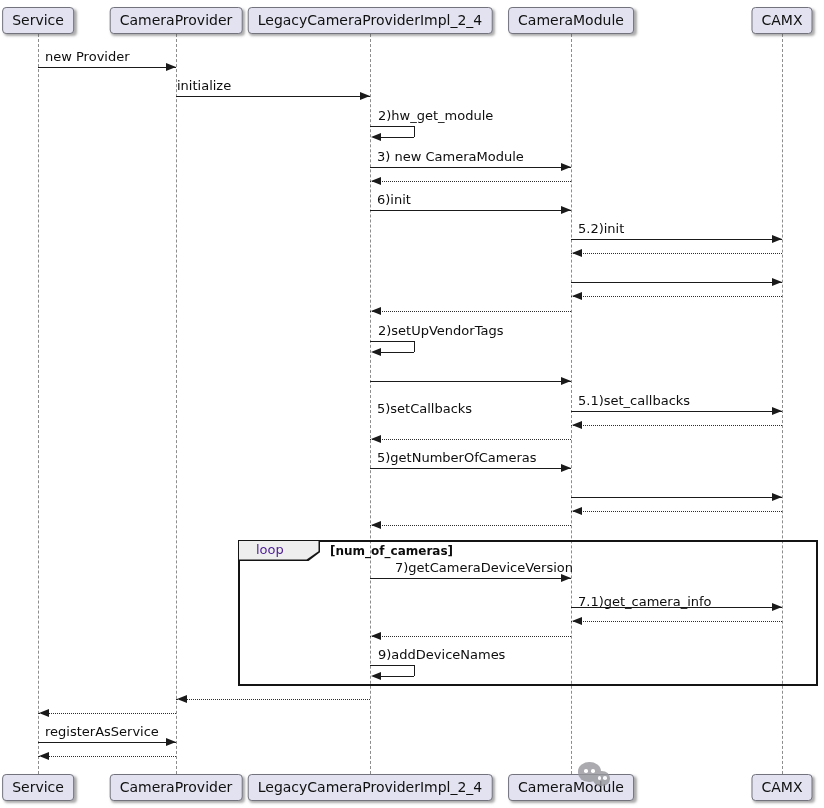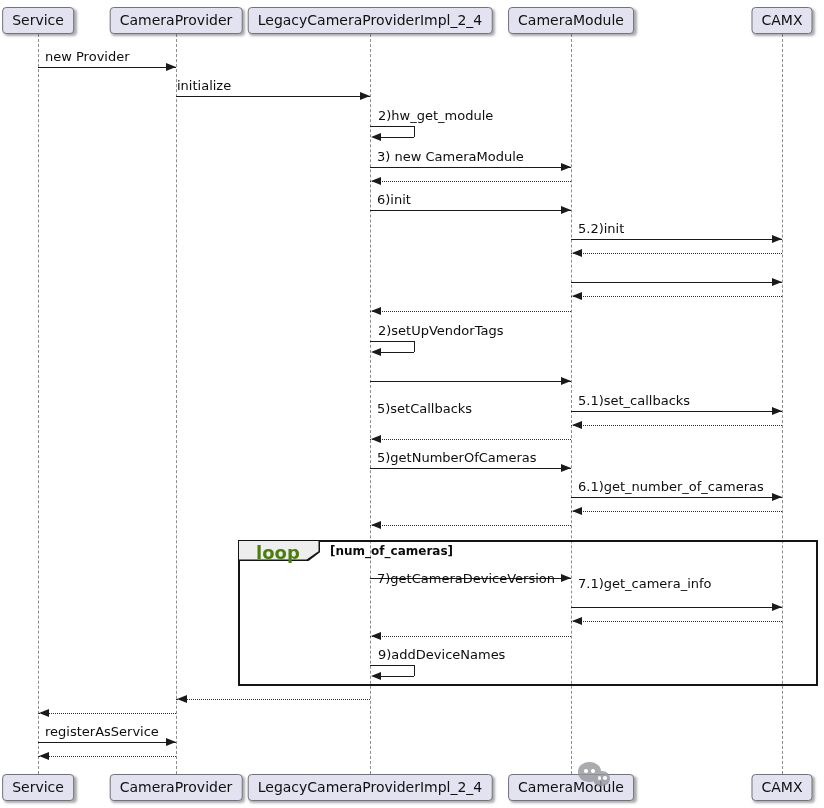--- a/index.html
+++ b/index.html
@@ -13,21 +13,21 @@
   .solid{border-top:1.2px solid #1a1a1a;}
   .dotted{border-top:1.4px dotted #2d2d2d;}
   .vseg{position:absolute;width:0;border-left:1.2px solid #1a1a1a;}
   .ah{position:absolute;width:0;height:0;border-style:solid;}
   .ah.right{border-width:4.5px 0 4.5px 10px;border-color:transparent transparent transparent #1a1a1a;}
   .ah.left{border-width:4.5px 10px 4.5px 0;border-color:transparent #1a1a1a transparent transparent;}
   .mlabel{position:absolute;font-size:13px;line-height:15px;color:#0d0d0d;white-space:nowrap;}
   .loopframe{position:absolute;border:2px solid #141414;box-sizing:border-box;}
   .looptab-outer{position:absolute;background:#141414;clip-path:polygon(0 0,100% 0,100% 58%,86% 100%,0 100%);}
   .looptab-inner{position:absolute;background:#eeeeee;clip-path:polygon(0 0,100% 0,100% 55%,85% 100%,0 100%);}
-  .looptab-text{position:absolute;font-size:18px;font-weight:bold;color:#4d7c0f;}
+  .looptab-text{position:absolute;font-size:13px;font-weight:normal;color:#4c1d95;}
   .loopguard{position:absolute;font-size:12px;font-weight:bold;color:#0d0d0d;white-space:nowrap;}
   .watermark{position:absolute;left:576px;top:758px;width:246px;height:34px;z-index:9;}
   .wm-icon{position:absolute;left:2px;top:4px;width:38px;height:26px;opacity:.8;}
   .bubble{position:absolute;background:#96969c;border-radius:48% 48% 46% 46%;}
   .bubble.big{width:23px;height:20px;left:0;top:0;}
   .bubble.small{width:17px;height:15px;left:15px;top:9px;}
   .bubble .eye{position:absolute;width:3.6px;height:3.6px;background:#ffffff;border-radius:50%;}
   .bubble.big .eye.l{left:6px;top:7px;}
   .bubble.big .eye.r{left:13px;top:7px;}
   .bubble.small .eye.l{left:4.5px;top:5px;}
@@ -91,31 +91,30 @@
     <div class="mlabel" style="left: 578px; top: 393px;">5.1)set_callbacks</div>
     <div class="mline dotted" style="left: 571px; top: 425px; width: 211px;"></div>
     <div class="ah left" style="left: 572px; top: 421px;"></div>
     <div class="mline dotted" style="left: 370px; top: 439px; width: 201px;"></div>
     <div class="ah left" style="left: 371px; top: 435px;"></div>
     <div class="mline solid" style="left: 370px; top: 468px; width: 201px;"></div>
     <div class="ah right" style="left: 561px; top: 464px;"></div>
     <div class="mlabel" style="left: 377px; top: 450px;">5)getNumberOfCameras</div>
     <div class="mline solid" style="left: 571px; top: 497px; width: 211px;"></div>
     <div class="ah right" style="left: 772px; top: 493px;"></div>
-    <div class="mlabel" style="left: 578px; top: 479px;">6.1)get_number_of_cameras</div>
     <div class="mline dotted" style="left: 571px; top: 511px; width: 211px;"></div>
     <div class="ah left" style="left: 572px; top: 507px;"></div>
     <div class="mline dotted" style="left: 370px; top: 525px; width: 201px;"></div>
     <div class="ah left" style="left: 371px; top: 521px;"></div>
     <div class="mline solid" style="left: 370px; top: 578px; width: 201px;"></div>
     <div class="ah right" style="left: 561px; top: 574px;"></div>
-    <div class="mlabel" style="left: 377px; top: 560px; margin-top: 11px;">7)getCameraDeviceVersion</div>
+    <div class="mlabel" style="left: 395px; top: 560px;">7)getCameraDeviceVersion</div>
     <div class="mline solid" style="left: 571px; top: 607px; width: 211px;"></div>
     <div class="ah right" style="left: 772px; top: 603px;"></div>
-    <div class="mlabel" style="left: 578px; top: 576px; text-align: center;">7.1)get_camera_info</div>
+    <div class="mlabel" style="left: 578px; top: 594px; text-align: center;">7.1)get_camera_info</div>
     <div class="mline dotted" style="left: 571px; top: 621px; width: 211px;"></div>
     <div class="ah left" style="left: 572px; top: 617px;"></div>
     <div class="mline dotted" style="left: 370px; top: 636px; width: 201px;"></div>
     <div class="ah left" style="left: 371px; top: 632px;"></div>
     <div class="mlabel" style="left: 378px; top: 647px;">9)addDeviceNames</div>
     <div class="mline solid" style="left: 370px; top: 665px; width: 44px;"></div>
     <div class="vseg" style="left: 414px; top: 665px; height: 11px;"></div>
     <div class="mline solid" style="left: 376px; top: 676px; width: 38px;"></div>
     <div class="ah left" style="left: 371px; top: 671.5px;"></div>
     <div class="mline dotted" style="left: 176px; top: 699px; width: 194px;"></div>

